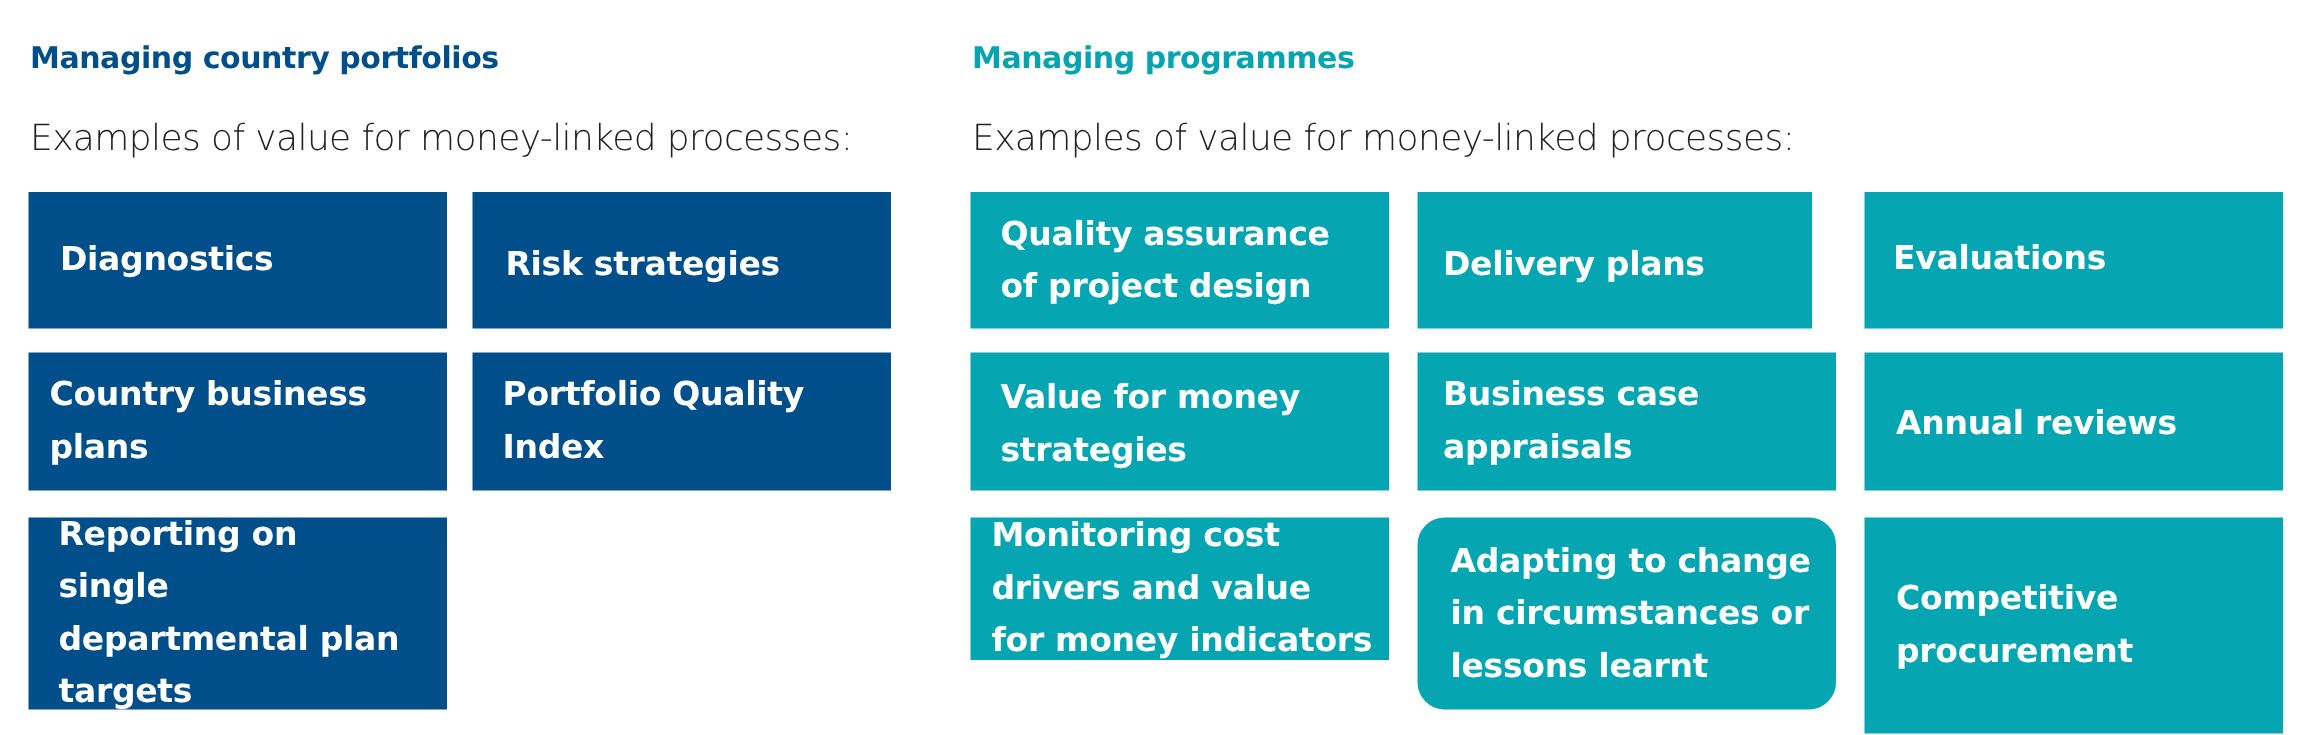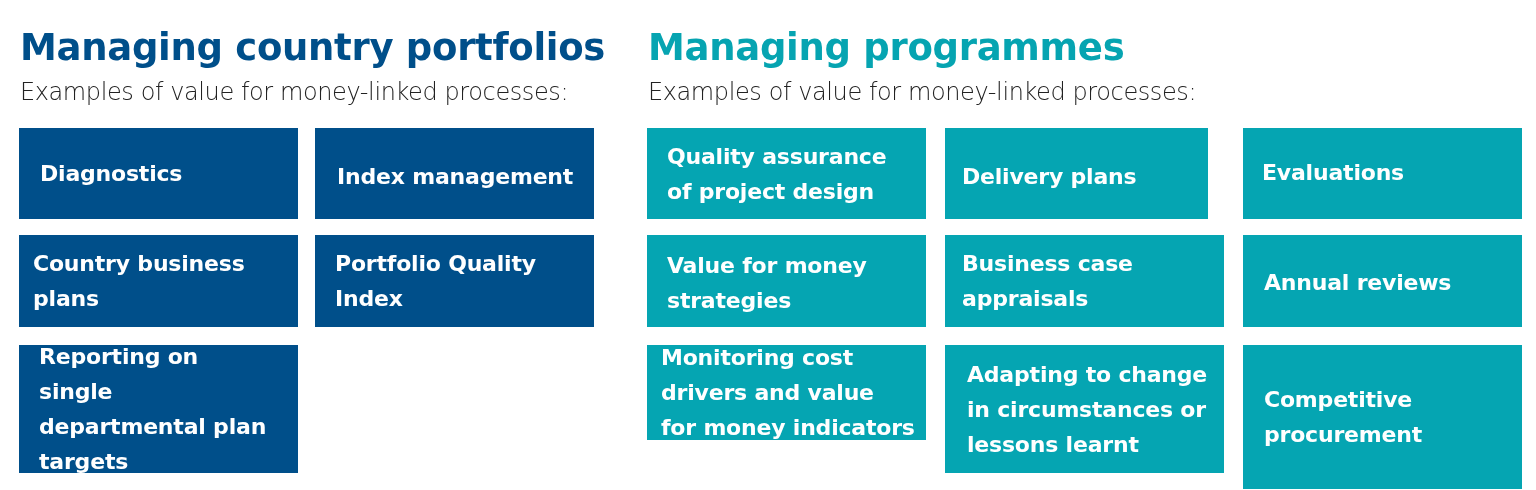--- a/index.html
+++ b/index.html
@@ -1,18 +1,18 @@
 <!DOCTYPE html>
 <html><head>
 <meta charset="utf-8">
 <style>
   html, body { margin: 0; padding: 0; background: #ffffff; }
   body { width: 1536px; height: 490px; position: relative; overflow: hidden;
          font-family: "DejaVu Sans", "Liberation Sans", sans-serif; }
-  .title { position: absolute; top: 26px; font-size: 37px; font-weight: bold; letter-spacing: -0.3px; }
+  .title { position: absolute; top: 26px; font-size: 20px; font-weight: bold; letter-spacing: -0.3px; }
   .title.blue { left: 20px; color: #004f8a; }
   .title.teal { left: 648px; color: #06a4b1; }
   .subtitle { position: absolute; top: 78px; font-size: 24px; color: #222; letter-spacing: -0.4px; font-weight: 300; }
   .subtitle.l { left: 20px; }
   .subtitle.r { left: 648px; }
   .box { position: absolute; box-sizing: border-box; display: flex; align-items: center;
          color: #ffffff; font-size: 22px; font-weight: bold; line-height: 35px; letter-spacing: -0.2px; }
   .box.blue { background: #004f8a; }
   .box.teal { background: #05a5b2; }
   .box span { display: block; }
@@ -21,21 +21,21 @@
 <body>
 
 <div>
   <div class="title blue">Managing country portfolios</div>
   <div class="subtitle l">Examples of value for money-linked processes:</div>
 
   <div class="box blue" style="left:19px;top:128px;width:279px;height:91px;padding-left:21px;">
     <span>Diagnostics</span>
   </div>
   <div class="box blue" style="left:315px;top:128px;width:279px;height:91px;padding-left:22px;padding-top:6px;">
-    <span>Index management</span>
+    <span>Risk strategies</span>
   </div>
   <div class="box blue" style="left:19px;top:235px;width:279px;height:92px;padding-left:14px;padding-right:30px;justify-content:flex-end;">
     <span>Country business plans</span>
   </div>
   <div class="box blue" style="left:315px;top:235px;width:279px;height:92px;padding-left:20px;padding-right:40px;">
     <span>Portfolio Quality Index</span>
   </div>
   <div class="box blue" style="left:19px;top:345px;width:279px;height:128px;padding-left:20px;padding-right:20px;">
     <span>Reporting on single departmental plan targets</span>
   </div>
@@ -61,19 +61,19 @@
   <div class="box teal" style="left:945px;top:235px;width:279px;height:92px;padding-left:17px;padding-right:80px;">
     <span>Business case appraisals</span>
   </div>
   <div class="box teal" style="left:1243px;top:235px;width:279px;height:92px;padding-left:21px;padding-top:2px;">
     <span>Annual reviews</span>
   </div>
 
   <div class="box teal" style="left:647px;top:345px;width:279px;height:95px;padding-left:14px;padding-right:10px;">
     <span>Monitoring cost drivers and value for money indicators</span>
   </div>
-  <div class="box teal" style="left:945px;top:345px;width:279px;height:128px;padding-left:22px;padding-right:8px;">
+  <div class="box teal" style="left:945px;top:345px;width:279px;height:128px;padding-left:22px;padding-right:8px;border-radius:18px;">
     <span>Adapting to change in circumstances or lessons learnt</span>
   </div>
   <div class="box teal" style="left:1243px;top:345px;width:279px;height:144px;padding-left:21px;padding-right:60px;">
     <span>Competitive procurement</span>
   </div>
 </div>
 
 </body></html>

